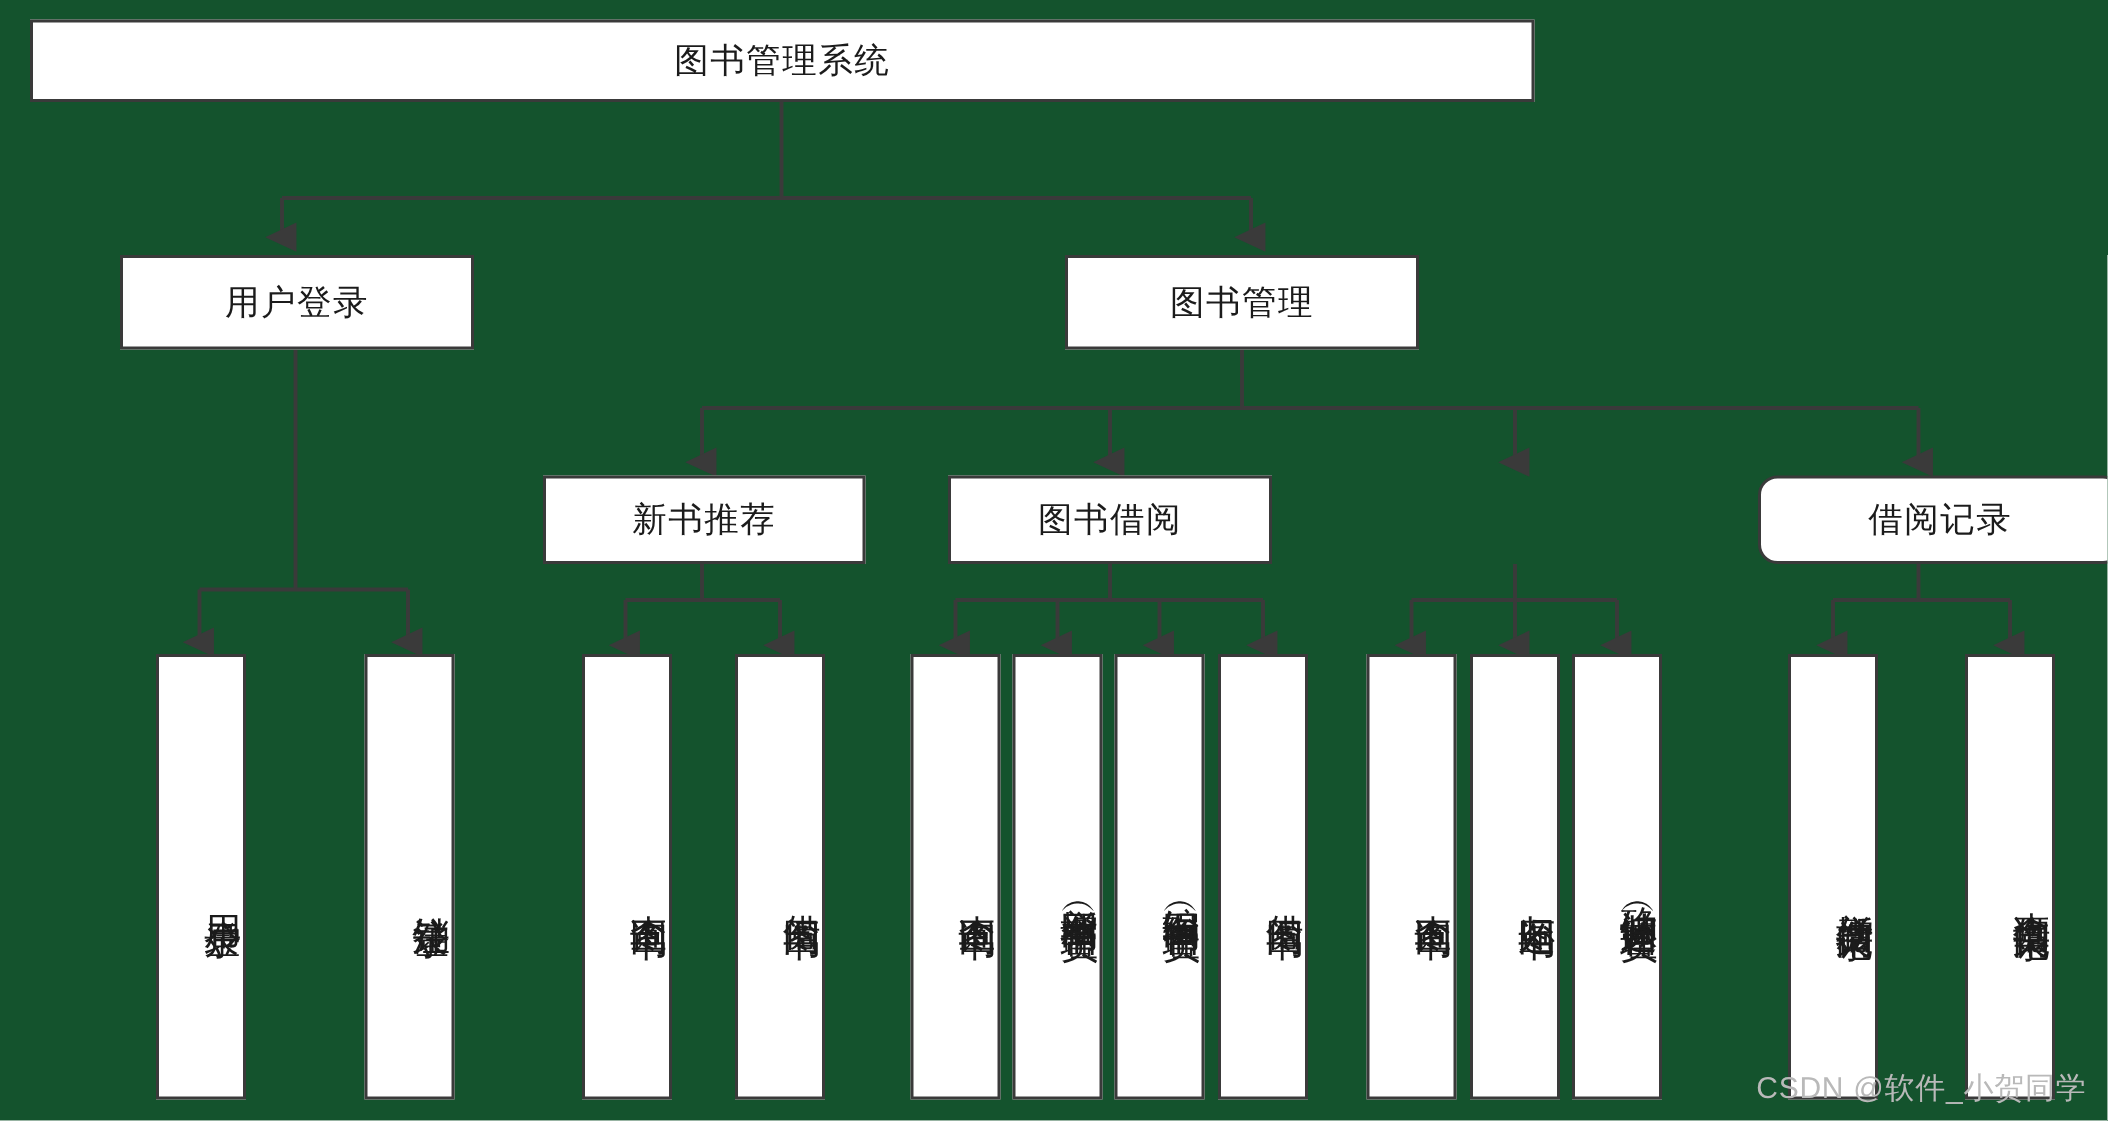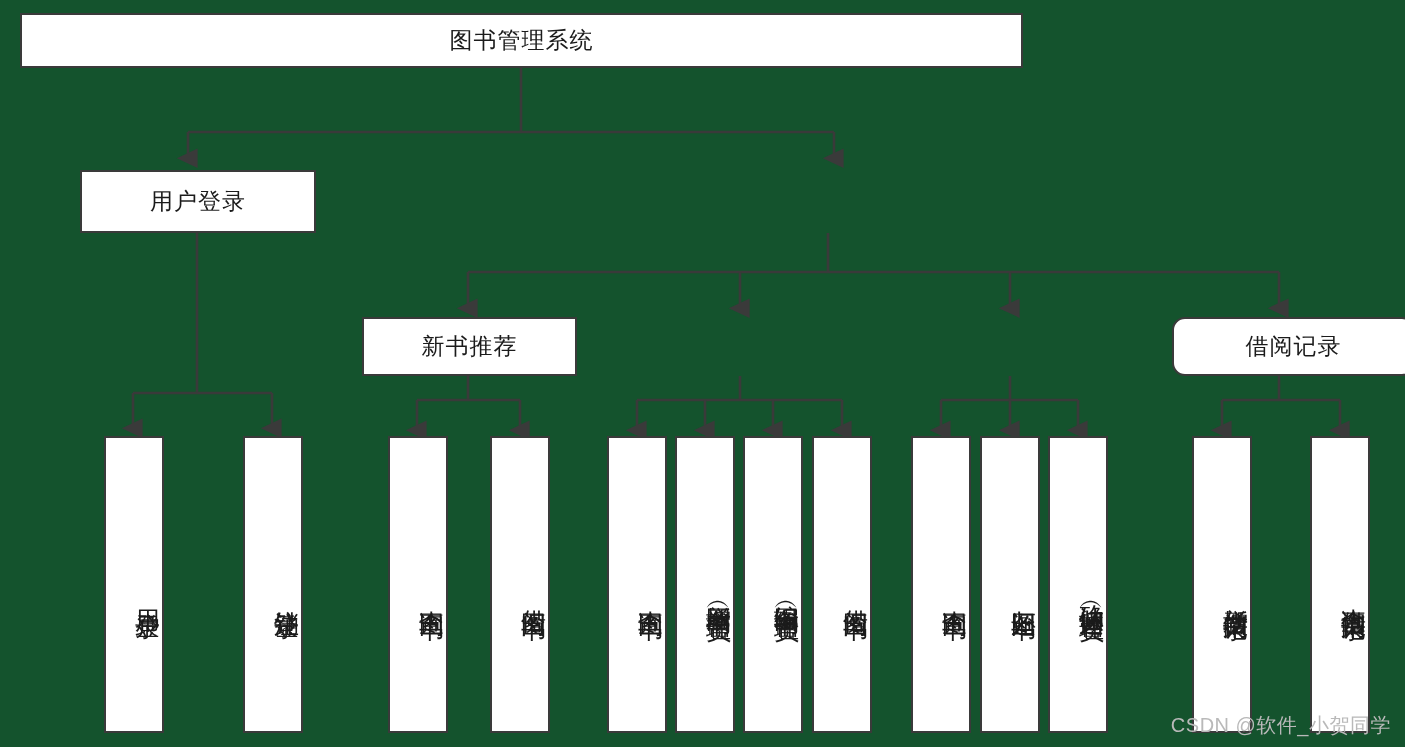--- a/index.html
+++ b/index.html
@@ -122,23 +122,29 @@
     </g>
   </svg>
 
   <div class="node horiz" style="left:20px; top:13px; width:1003px; height:55px;">
     <span class="txt">图书管理系统</span>
   </div>
 
   <div class="node horiz" style="left:80px; top:170px; width:236px; height:63px;">
     <span class="txt">用户登录</span>
   </div>
+  <div class="node horiz" style="left:710px; top:170px; width:236px; height:63px;">
+    <span class="txt">图书管理</span>
+  </div>
 
   <div class="node horiz" style="left:362px; top:317px; width:215px; height:59px;text-align:right;">
     <span class="txt">新书推荐</span>
+  </div>
+  <div class="node horiz" style="left:632px; top:317px; width:216px; height:59px;">
+    <span class="txt">图书借阅</span>
   </div>
   <div class="node horiz" style="left:1172px; top:317px; width:243px; height:59px;border-radius:13px;">
     <span class="txt">借阅记录</span>
   </div>
 
   <div class="node vert" style="left:104px; top:436px; width:60px; height:297px;">
     <span class="txt">用户登录</span>
   </div>
   <div class="node vert" style="left:243px; top:436px; width:60px; height:297px;">
     <span class="txt">注销登录</span>

